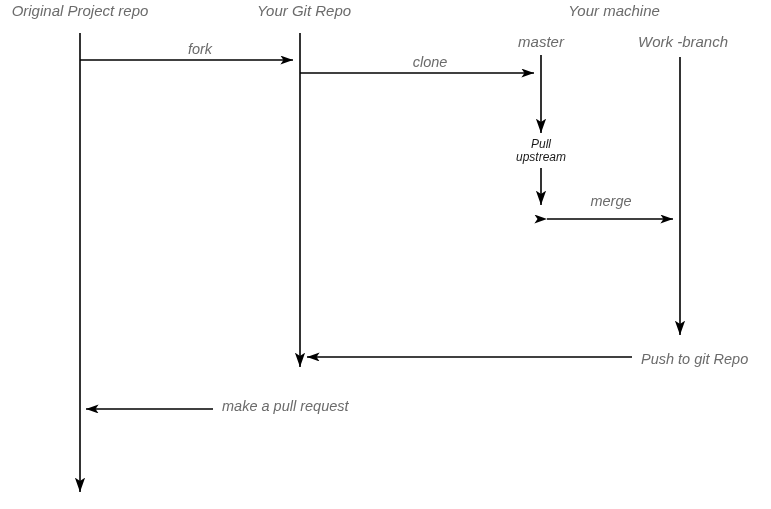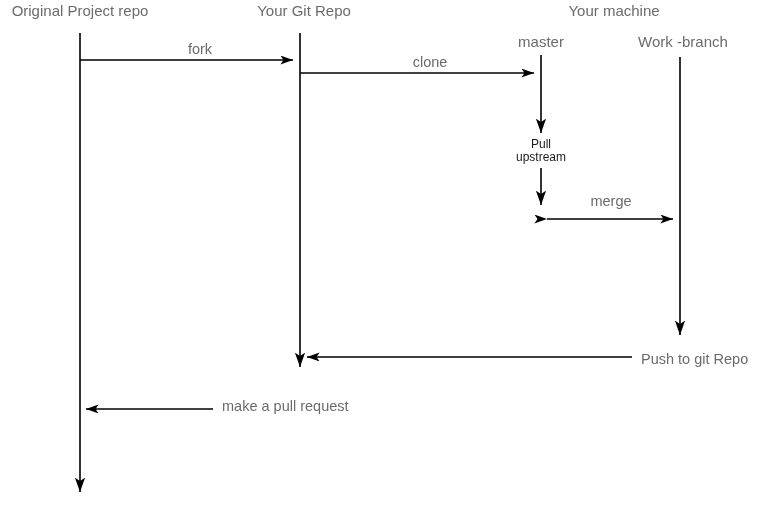--- a/index.html
+++ b/index.html
@@ -12,20 +12,21 @@
     font-family: "Liberation Sans", sans-serif;
     width: 771px;
     height: 509px;
     overflow: hidden;
   }
   #diagram-root {
     position: relative;
     width: 771px;
     height: 509px;
     background: #ffffff;
+    font-style: italic;
   }
   svg.diagram-canvas {
     position: absolute;
     top: 0;
     left: 0;
     width: 771px;
     height: 509px;
     display: block;
   }
   .lane-title {

